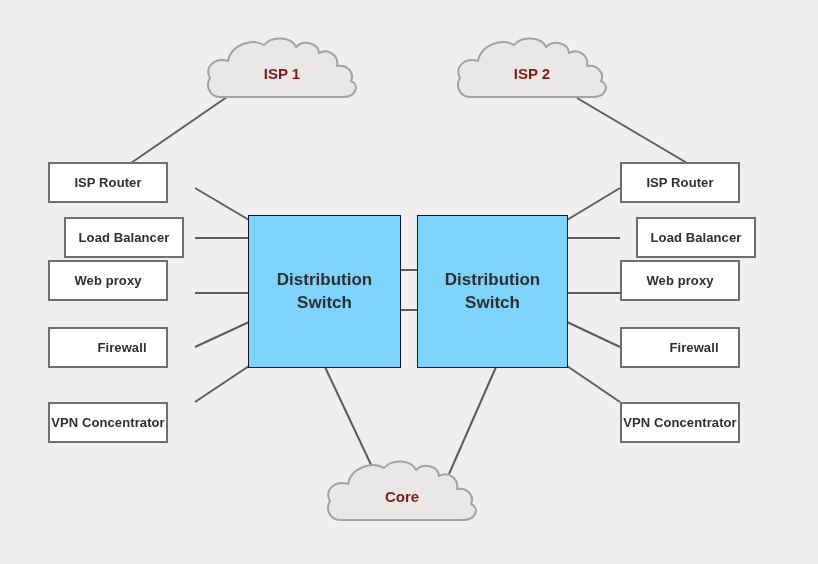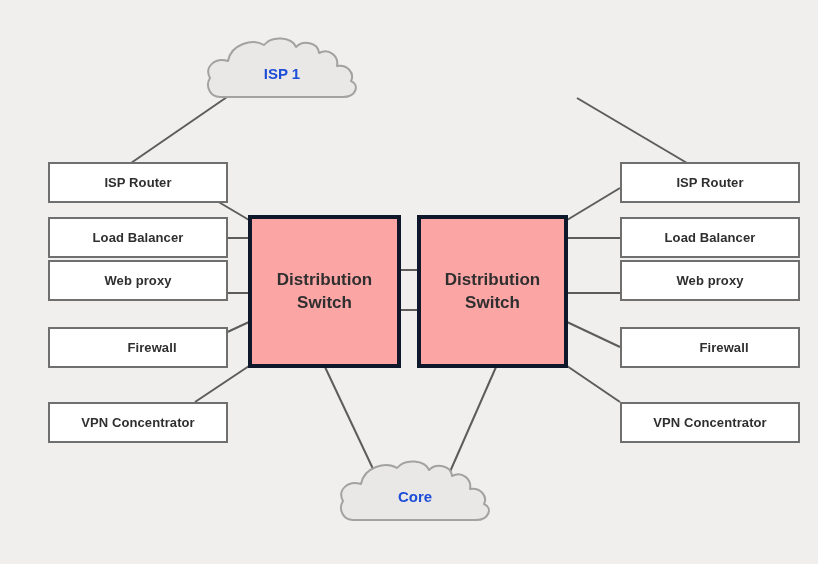--- a/index.html
+++ b/index.html
@@ -19,48 +19,48 @@
     left: 0; top: 0;
     width: 818px; height: 564px;
   }
   #wires line {
     stroke: #5c5c5c;
     stroke-width: 2;
   }
   
   .device {
     position: absolute;
-    width: 180px;
+    width: 120px;
     height: 41px;
     box-sizing: border-box;
     background: #ffffff;
     border: 2px solid #6f6f6f;
     display: flex;
     align-items: center;
     justify-content: center;
     font-size: 13px;
     font-weight: bold;
     color: #2f2f2f;
     letter-spacing: 0.1px;
   }
   .col-left  { left: 48px; }
   .col-right { left: 620px; }
   .row0 { top: 162px; }
-  .row1 { top: 217px; }
+  .row1 { top: 217px; margin-left: 16px; }
   .row2 { top: 260px; }
   .row3 { top: 327px; padding-left: 28px; }
   .row4 { top: 402px; }
   
   .switch {
     position: absolute;
     top: 215px;
     height: 153px;
     box-sizing: border-box;
-    background: #fca5a5;
-    border: 4px solid #0f172a;
+    background: #7dd3fc;
+    border: 1px solid #0f172a;
     display: flex;
     align-items: center;
     justify-content: center;
     text-align: center;
     font-size: 17px;
     font-weight: bold;
     color: #2f2f2f;
     line-height: 1.3;
     padding: 0 20px;
   }
@@ -86,25 +86,25 @@
   .cloud-label {
     position: absolute;
     left: 0; top: 0; right: 0; bottom: 0;
     display: flex;
     align-items: center;
     justify-content: center;
     padding-top: 11px;
     padding-right: 14px;
     font-size: 15px;
     font-weight: bold;
-    color: #1d4ed8;
+    color: #7f1d1d;
   }
   #cloud-isp1 { left: 206px; top: 37px; }
   #cloud-isp2 { left: 456px; top: 37px; }
-  #cloud-core { left: 339px; top: 460px; }
+  #cloud-core { left: 326px; top: 460px; }
 </style>
 </head>
 <body>
 
 <div id="canvas">
 
   <svg id="wires" viewBox="0 0 818 564">
     <line x1="227" y1="97" x2="131" y2="163"></line>
     <line x1="195" y1="188" x2="249" y2="220"></line>
     <line x1="195" y1="238" x2="249" y2="238"></line>
@@ -131,20 +131,34 @@
         C 25,7 47,1 58,8
         C 66,-2 86,0 90,10
         C 97,3 112,5 113,16
         C 123,11 133,19 131,29
         C 141,27 149,36 145,44
         C 154,48 150,60 137,60 Z"></path>
     </svg>
     <span class="cloud-label">ISP 1</span>
   </div>
 
+  <div class="cloud" id="cloud-isp2">
+    <svg width="166" height="62" viewBox="0 0 166 62">
+      <path class="cloud-shape" d="M 14,60
+        C 4,60 -1,49 4,41
+        C -2,30 9,20 22,24
+        C 25,7 47,1 58,8
+        C 66,-2 86,0 90,10
+        C 97,3 112,5 113,16
+        C 123,11 133,19 131,29
+        C 141,27 149,36 145,44
+        C 154,48 150,60 137,60 Z"></path>
+    </svg>
+    <span class="cloud-label">ISP 2</span>
+  </div>
 
   <div class="cloud" id="cloud-core">
     <svg width="166" height="62" viewBox="0 0 166 62">
       <path class="cloud-shape" d="M 14,60
         C 4,60 -1,49 4,41
         C -2,30 9,20 22,24
         C 25,7 47,1 58,8
         C 66,-2 86,0 90,10
         C 97,3 112,5 113,16
         C 123,11 133,19 131,29

